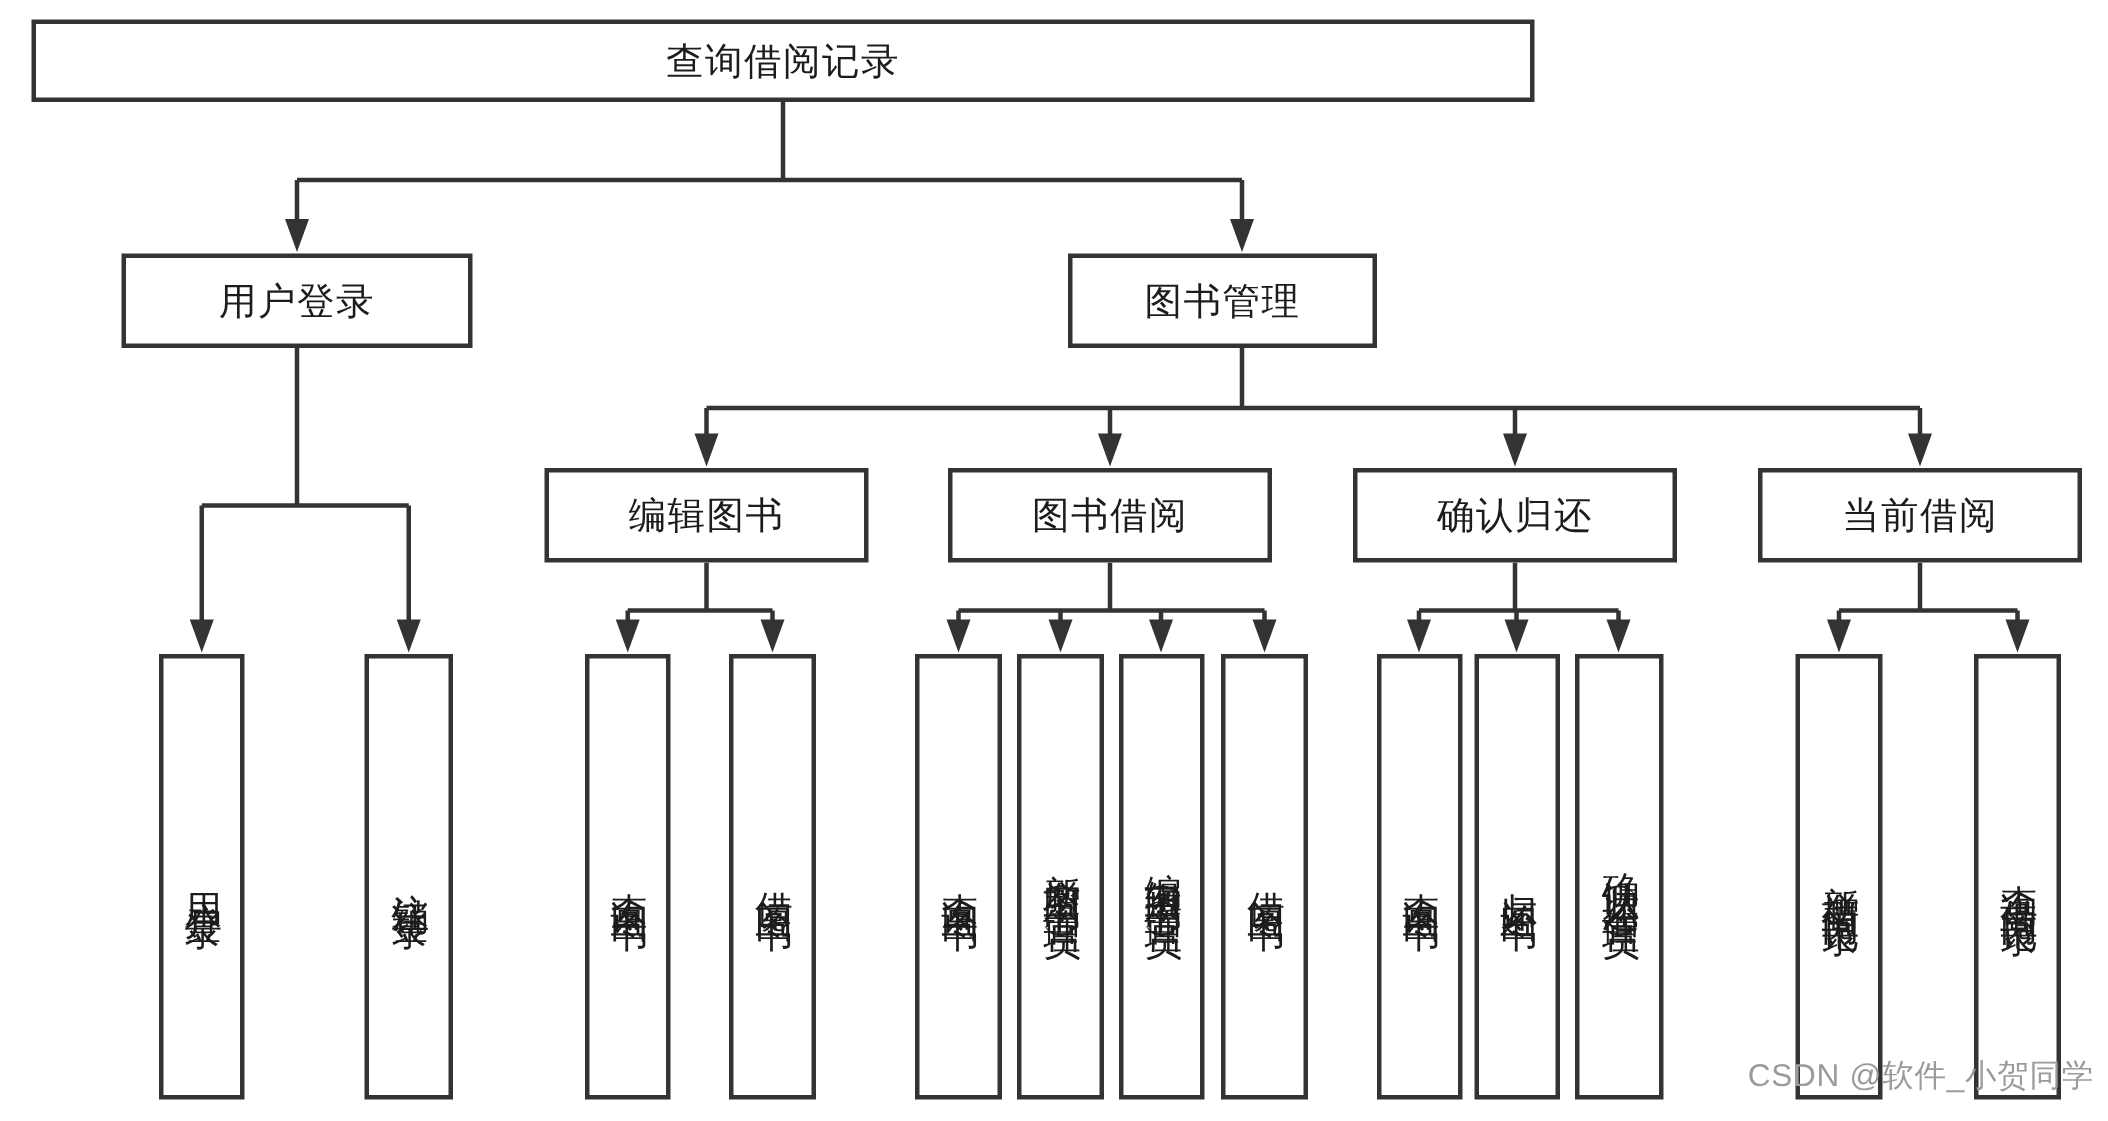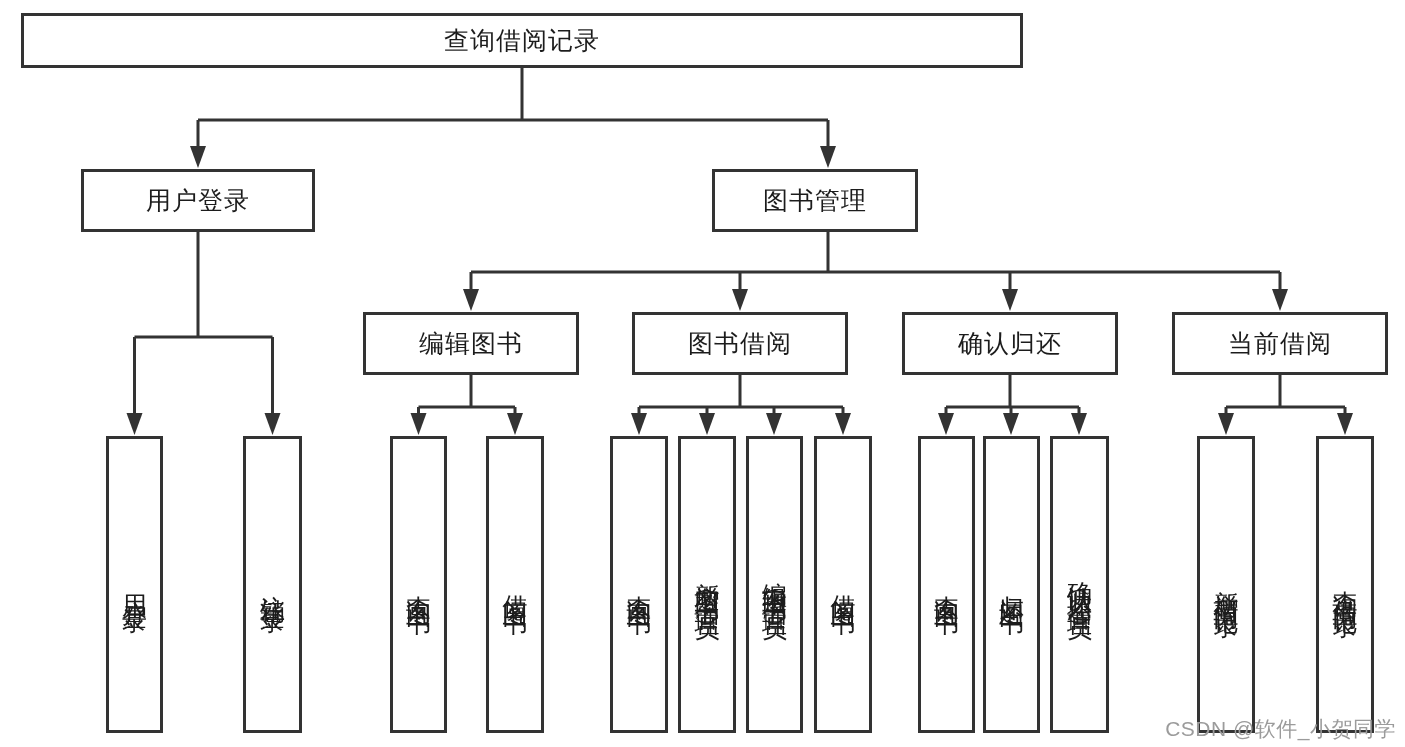--- a/index.html
+++ b/index.html
@@ -27,21 +27,21 @@
   .h-label{font-size:25px;letter-spacing:1px;white-space:nowrap;}
   .root-box{left:21px;top:13px;width:1002px;height:55px;}
   .lvl2{top:169px;height:63px;}
   .lvl3{top:312px;height:63px;width:216px;}
   .leaf{
     top:436px;height:297px;
     writing-mode:vertical-rl;text-orientation:mixed;
     font-size:25px;letter-spacing:5px;line-height:1;
   }
   .watermark{
-    position:absolute;right:9px;bottom:4px;
+    position:absolute;right:9px;bottom:16px;
     font-size:21px;color:var(--wm);letter-spacing:0.5px;
     white-space:nowrap;
   }
 </style>
 </head>
 <body>
 
 <svg id="connectors" viewBox="0 0 1405 747" xmlns="http://www.w3.org/2000/svg">
   <path class="wire" d="
     M522 68 V120 M198 120 H828 M198 120 V148 M828 120 V148

